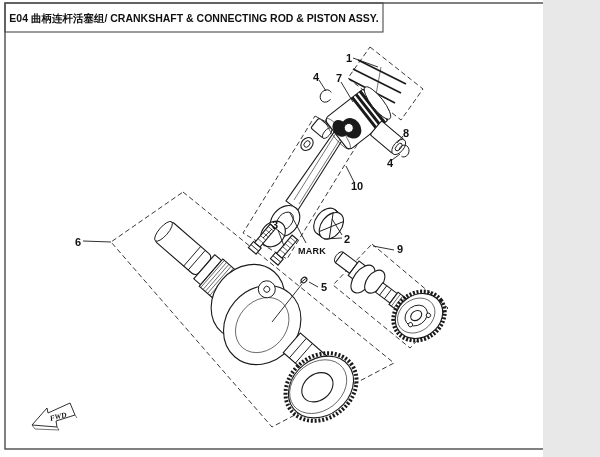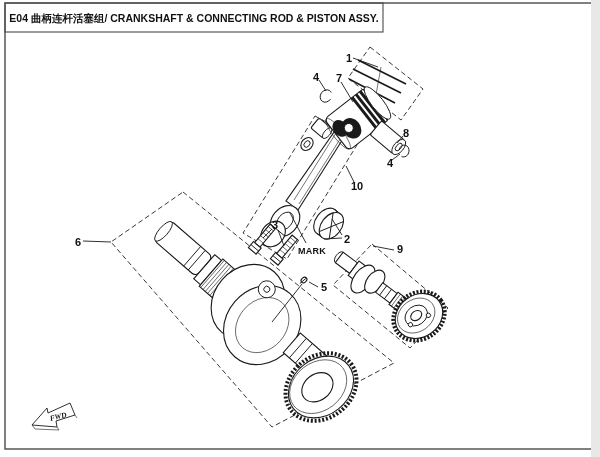--- a/index.html
+++ b/index.html
@@ -2,21 +2,20 @@
 <html><head>
 <meta charset="utf-8">
 <style>
   html,body{margin:0;padding:0;background:#e8e8e8;}
   .page{
     position:relative;
     width:543px;height:457px;
     background:#ffffff;
     font-family:"Liberation Sans", sans-serif;
     overflow:hidden;
-    padding-left:48px;
   }
   svg{position:absolute;left:0;top:0;display:block;}
   .ln{stroke:#1a1a1a;stroke-width:0.9;fill:none;}
   .thin{stroke:#1a1a1a;stroke-width:0.6;fill:none;}
   .dashbox{stroke:#222;stroke-width:0.9;fill:none;stroke-dasharray:5 3;}
   .part{fill:#ffffff;stroke:#1a1a1a;stroke-width:1.1;}
   .part2{fill:#ffffff;stroke:#1a1a1a;stroke-width:0.9;}
   .dark{fill:#1a1a1a;stroke:none;}
   .ring{stroke:#1a1a1a;stroke-width:1.6;fill:none;}
   .teeth{stroke:#1a1a1a;stroke-width:4;fill:none;}

